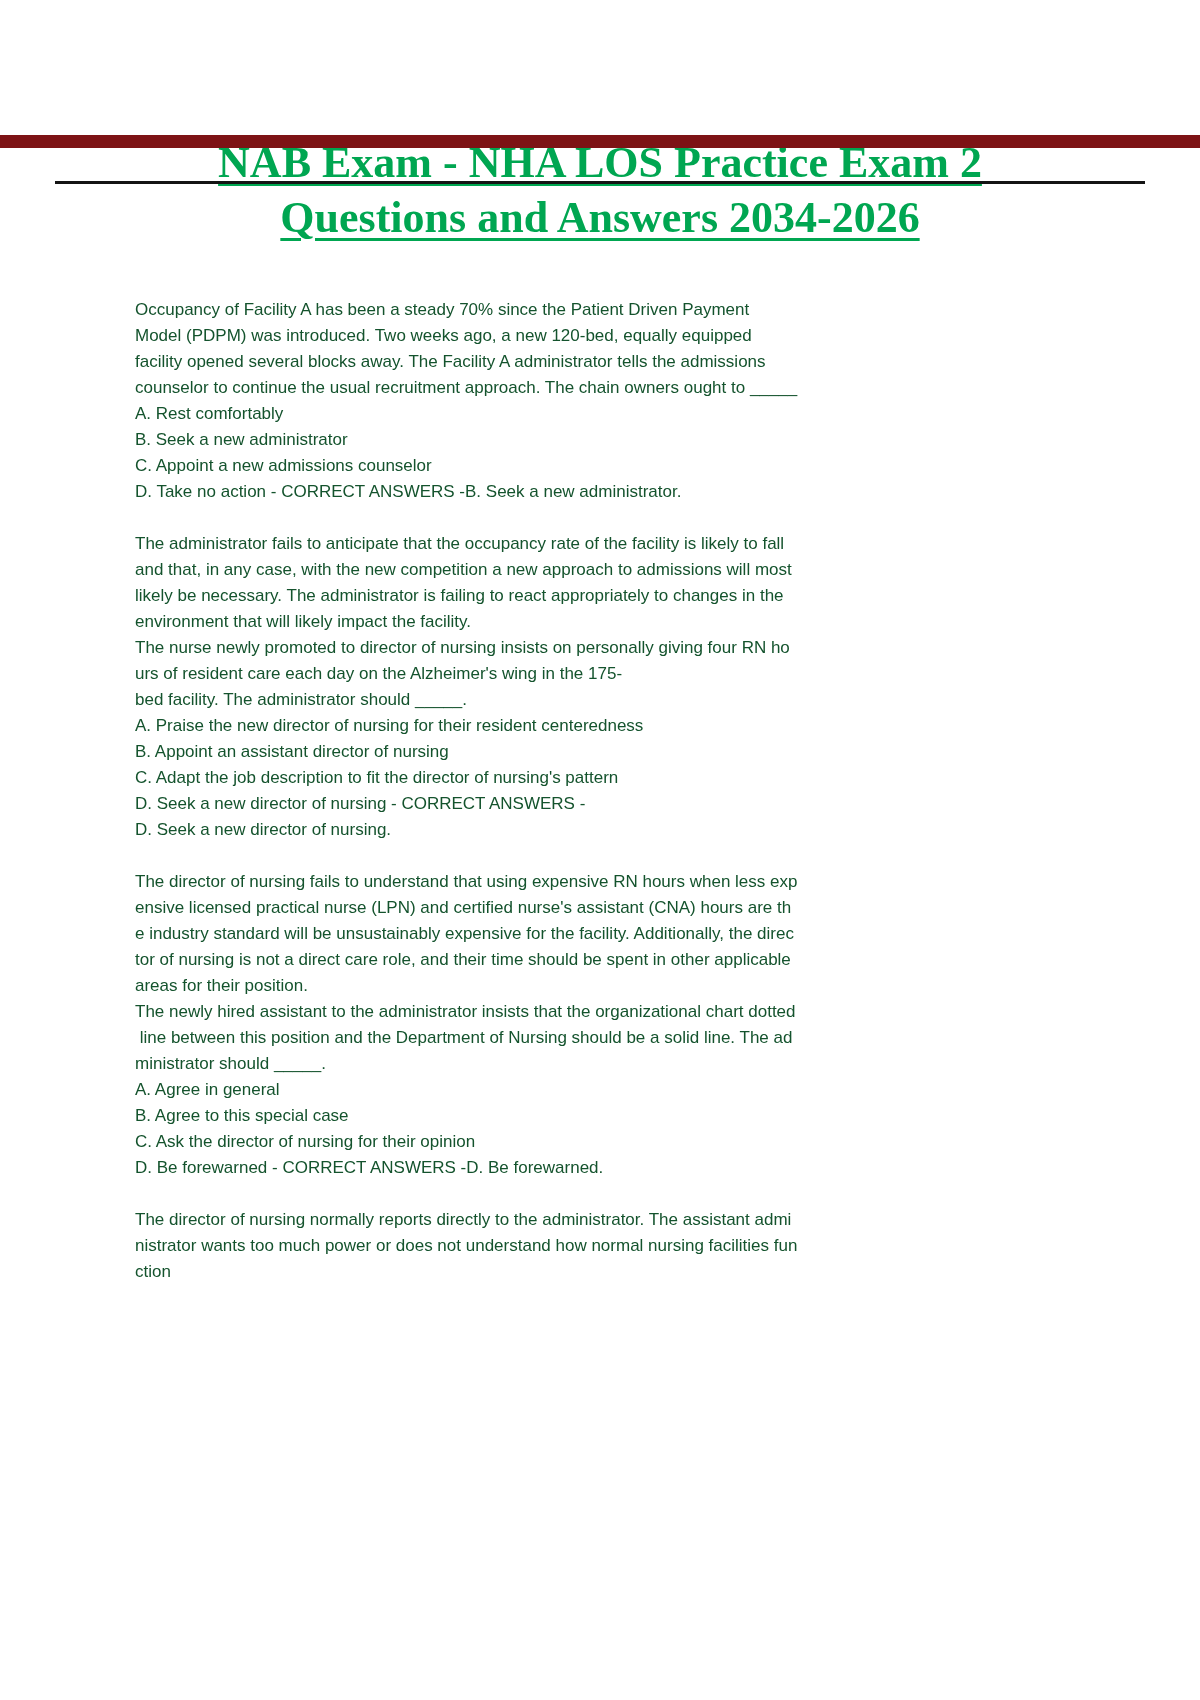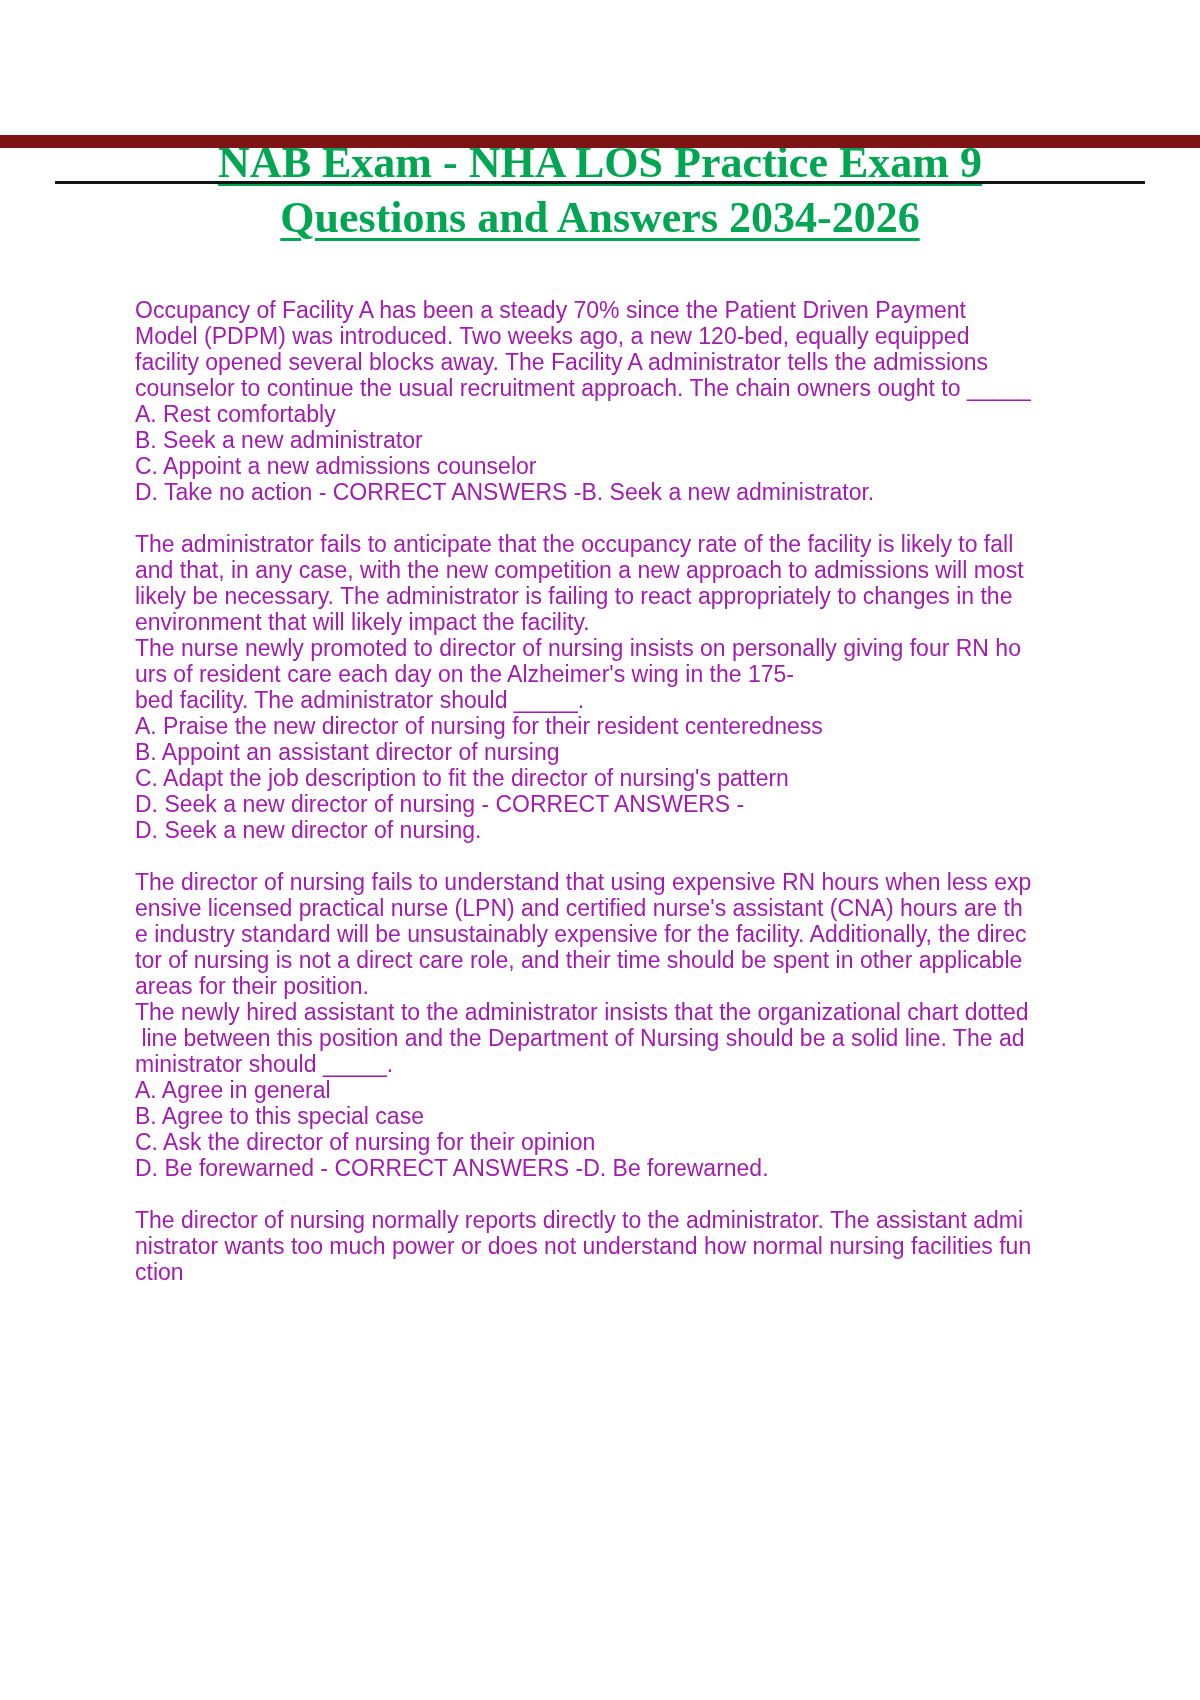--- a/index.html
+++ b/index.html
@@ -47,37 +47,37 @@
     text-decoration: underline;
     text-decoration-thickness: 3px;
     text-underline-offset: 6px;
   }
   .doc-body {
     margin: 52px 0 0 135px;
     width: 960px;
   }
   .para {
     font-family: "Liberation Sans", sans-serif;
-    font-size: 23px;
+    font-size: 17px;
     line-height: 26px;
-    color: #a21caf;
+    color: #14532d;
     white-space: pre-wrap;
     margin: 0 0 26px 0;
   }
 </style>
 </head>
 <body>
 
 <div class="page">
 
   <div class="bar top"></div>
   <div class="rule rule-top"></div>
 
   <h1 class="title">
-    <span class="title-line">NAB Exam - NHA LOS Practice Exam 9</span>
+    <span class="title-line">NAB Exam - NHA LOS Practice Exam 2</span>
     <span class="title-line">Questions and Answers 2034-2026</span>
   </h1>
 
   <div class="doc-body">
     <p class="para">Occupancy of Facility A has been a steady 70% since the Patient Driven Payment
 Model (PDPM) was introduced. Two weeks ago, a new 120-bed, equally equipped
 facility opened several blocks away. The Facility A administrator tells the admissions
 counselor to continue the usual recruitment approach. The chain owners ought to _____
 A. Rest comfortably
 B. Seek a new administrator

